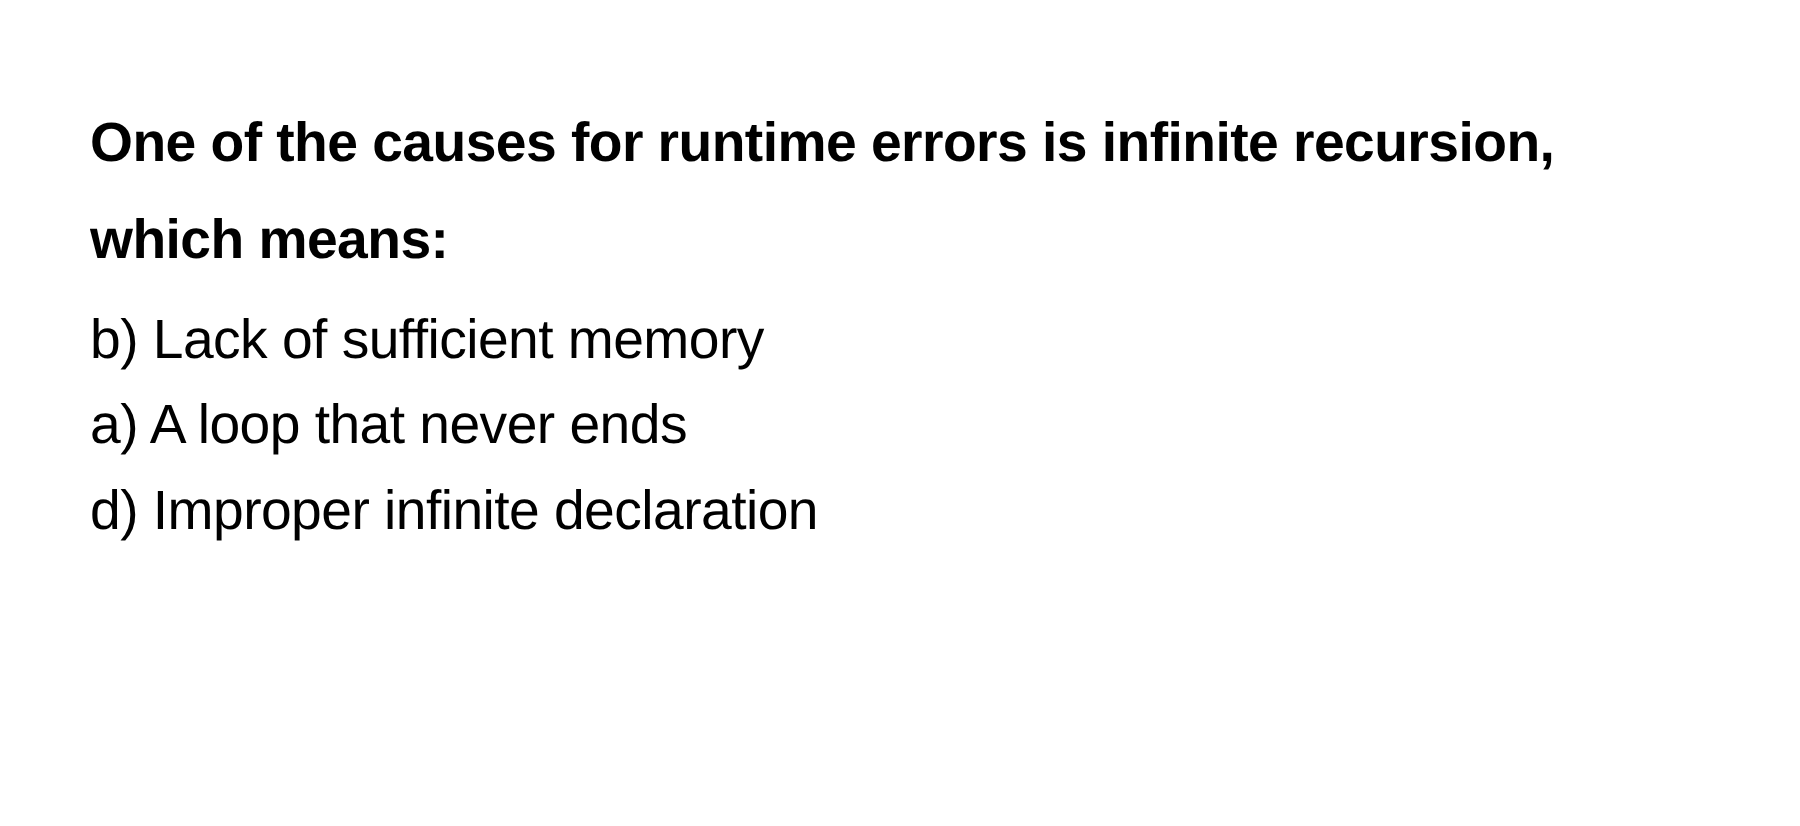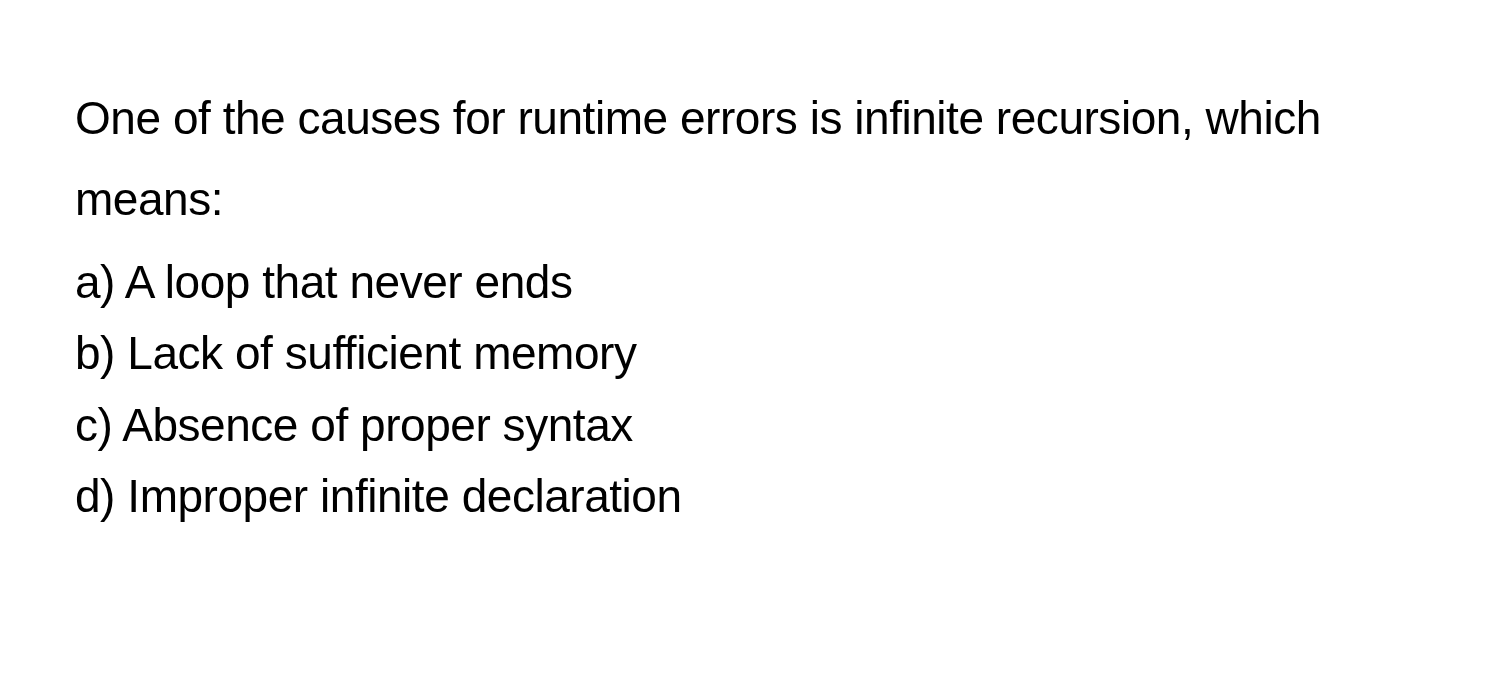--- a/index.html
+++ b/index.html
@@ -11,48 +11,44 @@
       width: 1500px;
       height: 688px;
       background: #ffffff;
       font-family: -apple-system, BlinkMacSystemFont, "Segoe UI", Helvetica, Arial, sans-serif;
       padding: 78px 75px;
       color: #000000;
     }
     .question-text {
       font-size: 46px;
       line-height: 1.75;
-      font-weight: 400;
+      font-weight: 700;
       letter-spacing: -0.01em;
     }
     .options-list {
       margin-top: 8px;
     }
     .option {
       font-size: 46px;
       line-height: 1.55;
       font-weight: 400;
       letter-spacing: -0.01em;
     }
   </style>
 </head>
 <body>
 
 <div class="question-text">One of the causes for runtime errors is infinite recursion, which means:</div>
 
 <div class="options-list">
   <div class="option">
-    <span>a)</span>
-    <span>A loop that never ends</span>
-  </div>
-  <div class="option">
     <span>b)</span>
     <span>Lack of sufficient memory</span>
   </div>
   <div class="option">
-    <span>c)</span>
-    <span>Absence of proper syntax</span>
+    <span>a)</span>
+    <span>A loop that never ends</span>
   </div>
   <div class="option">
     <span>d)</span>
     <span>Improper infinite declaration</span>
   </div>
 </div>
 
 </body></html>

